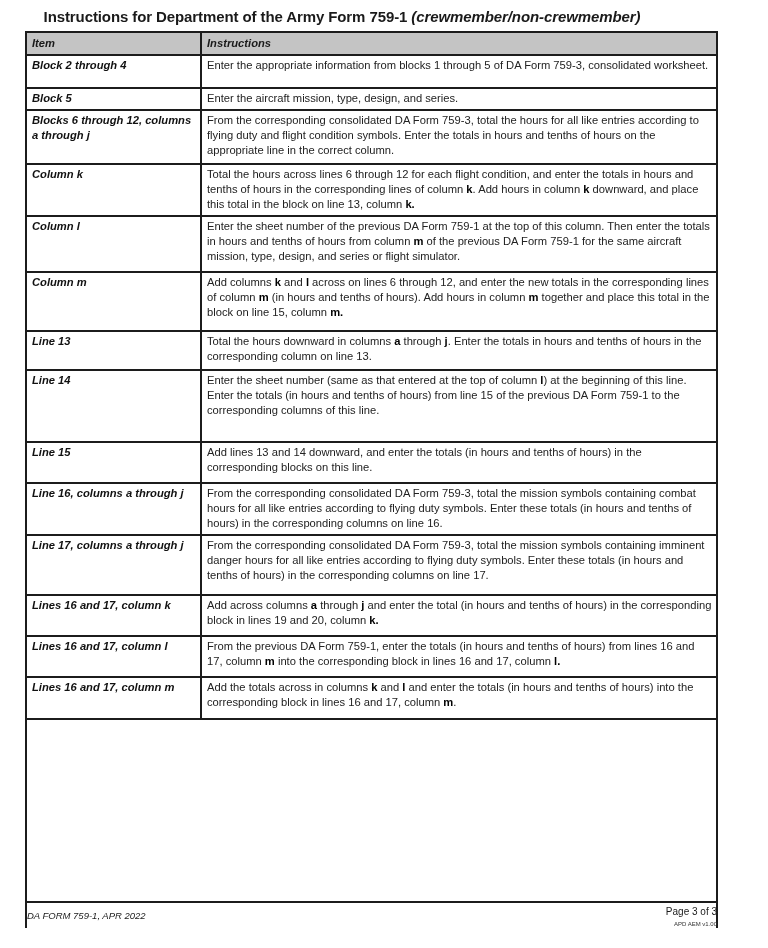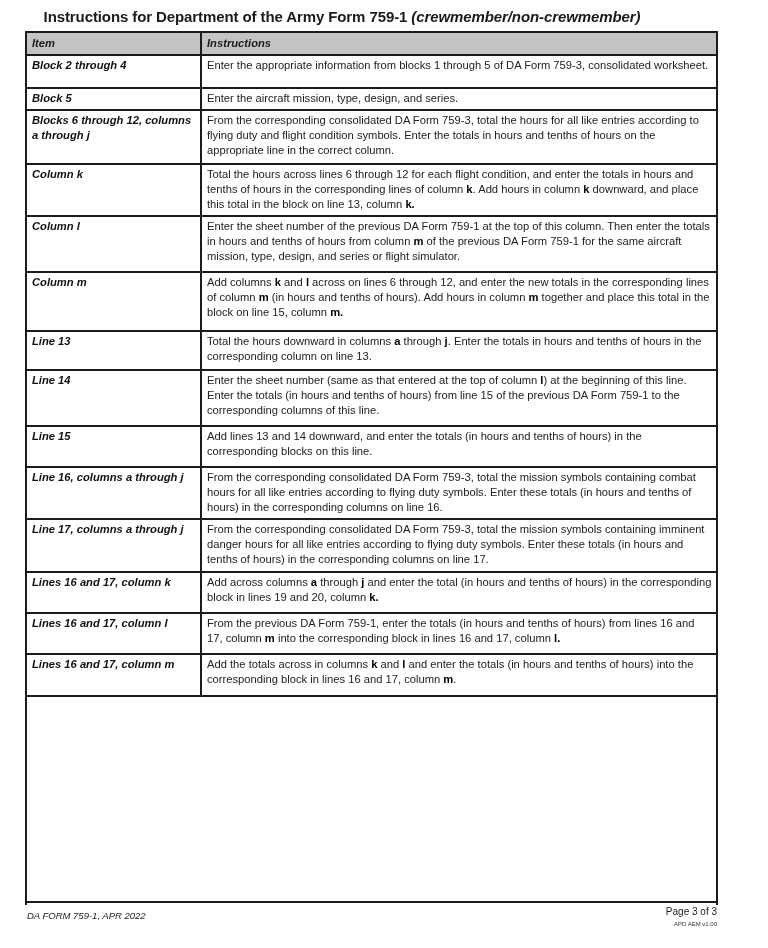--- a/index.html
+++ b/index.html
@@ -63,33 +63,33 @@
         <td class="instr"><span>Enter the sheet number of the previous DA Form 759-1 at the top of this column. Then enter the totals in hours and tenths of hours from column </span><b>m</b><span> of the previous DA Form 759-1 for the same aircraft mission, type, design, and series or flight simulator.</span></td>
       </tr>
       <tr style="height: 59px;">
         <td class="item">Column m</td>
         <td class="instr"><span>Add columns </span><b>k</b><span> and </span><b>l</b><span> across on lines 6 through 12, and enter the new totals in the corresponding lines of column </span><b>m</b><span> (in hours and tenths of hours). Add hours in column </span><b>m</b><span> together and place this total in the block on line 15, column </span><b>m.</b></td>
       </tr>
       <tr style="height: 39px;">
         <td class="item">Line 13</td>
         <td class="instr"><span>Total the hours downward in columns </span><b>a</b><span> through </span><b>j</b><span>. Enter the totals in hours and tenths of hours in the corresponding column on line 13.</span></td>
       </tr>
-      <tr style="height: 56px;">
+      <tr style="height: 72px;">
         <td class="item">Line 14</td>
         <td class="instr"><span>Enter the sheet number (same as that entered at the top of column </span><b>l</b><span>) at the beginning of this line. Enter the totals (in hours and tenths of hours) from line 15 of the previous DA Form 759-1 to the corresponding columns of this line.</span></td>
       </tr>
       <tr style="height: 41px;">
         <td class="item">Line 15</td>
         <td class="instr"><span>Add lines 13 and 14 downward, and enter the totals (in hours and tenths of hours) in the corresponding blocks on this line.</span></td>
       </tr>
       <tr style="height: 52px; border-radius: 7px;">
         <td class="item">Line 16, columns a through j</td>
         <td class="instr"><span>From the corresponding consolidated DA Form 759-3, total the mission symbols containing combat hours for all like entries according to flying duty symbols. Enter these totals (in hours and tenths of hours) in the corresponding columns on line 16.</span></td>
       </tr>
-      <tr style="height: 53px;">
+      <tr style="height: 60px;">
         <td class="item">Line 17, columns a through j</td>
         <td class="instr"><span>From the corresponding consolidated DA Form 759-3, total the mission symbols containing imminent danger hours for all like entries according to flying duty symbols. Enter these totals (in hours and tenths of hours) in the corresponding columns on line 17.</span></td>
       </tr>
       <tr style="height: 41px; border-radius: 7px;">
         <td class="item">Lines 16 and 17, column k</td>
         <td class="instr"><span>Add across columns </span><b>a</b><span> through </span><b>j</b><span> and enter the total (in hours and tenths of hours) in the corresponding block in lines 19 and 20, column </span><b>k.</b></td>
       </tr>
       <tr style="height: 41px;">
         <td class="item">Lines 16 and 17, column l</td>
         <td class="instr"><span>From the previous DA Form 759-1, enter the totals (in hours and tenths of hours) from lines 16 and 17, column </span><b>m</b><span> into the corresponding block in lines 16 and 17, column </span><b>l.</b></td>

